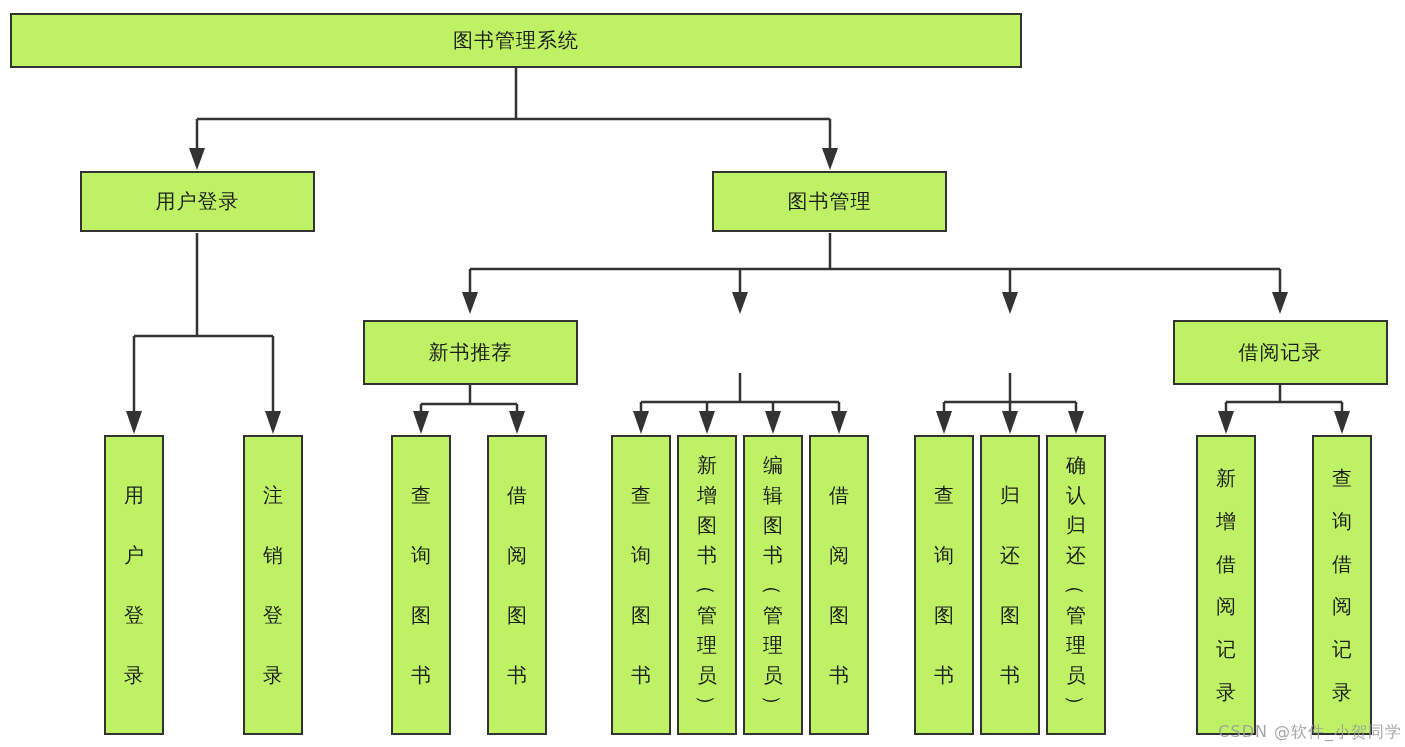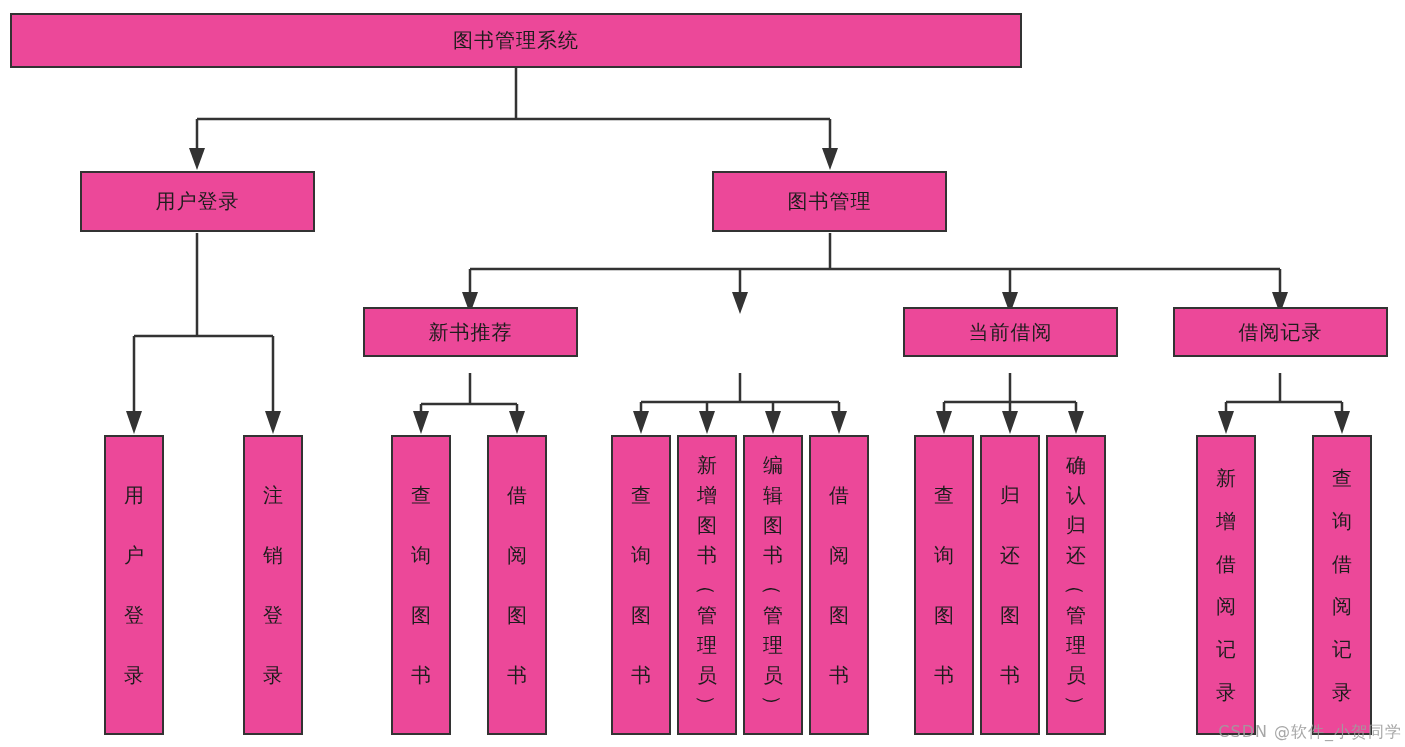--- a/index.html
+++ b/index.html
@@ -10,28 +10,28 @@
     font-family:"DejaVu Sans","Liberation Sans",sans-serif;
     overflow:hidden;
   }
   #connectors{position:absolute;left:0;top:0;width:1405px;height:747px;}
   .cline{fill:none;stroke:var(--line,#333);stroke-width:2.5px;}
   .carrow{fill:var(--line,#333);stroke:none;}
   .node{
     position:absolute;
     box-sizing:border-box;
     border:2.5px solid var(--node-border,#333);
-    background:#ec4899;
+    background:#bef264;
     color:var(--node-text,#1d1d1d);
     display:flex;align-items:center;justify-content:center;
   }
   .hnode{font-size:20px;letter-spacing:1px;white-space:nowrap;}
   .root{left:10px;top:13px;width:1012px;height:55px;}
   .l2{top:171px;width:235px;height:61px;}
-  .l3{top:307px;width:215px;height:50px;}
+  .l3{top:320px;width:215px;height:65px;}
   .leaf{
     top:435px;width:60px;height:300px;
     flex-direction:column;justify-content:space-evenly;
     font-size:20px;line-height:1;padding:8px 0;
   }
   .leaf span{display:block;}
   .leaf span.vpunct{transform:rotate(90deg);}
   #watermark{
     position:absolute;right:3px;bottom:4px;
     font-size:16px;letter-spacing:1px;
@@ -89,21 +89,20 @@
       <polygon points="1334,411 1350,411 1342,434"></polygon>
     </g>
   </svg>
 
   <div class="node hnode root">图书管理系统</div>
 
   <div class="node hnode l2" style="left:712px;">图书管理</div>
   <div class="node hnode l2" style="left:80px;">用户登录</div>
 
   <div class="node hnode l3" style="left:363px;">新书推荐</div>
-  <div class="node hnode l3" style="left:903px;">当前借阅</div>
   <div class="node hnode l3" style="left:1173px;">借阅记录</div>
 
   <div class="node leaf" style="left:104px;">
       <span>用</span>
       <span>户</span>
       <span>登</span>
       <span>录</span>
     </div>
   <div class="node leaf" style="left:243px;">
       <span>注</span>

